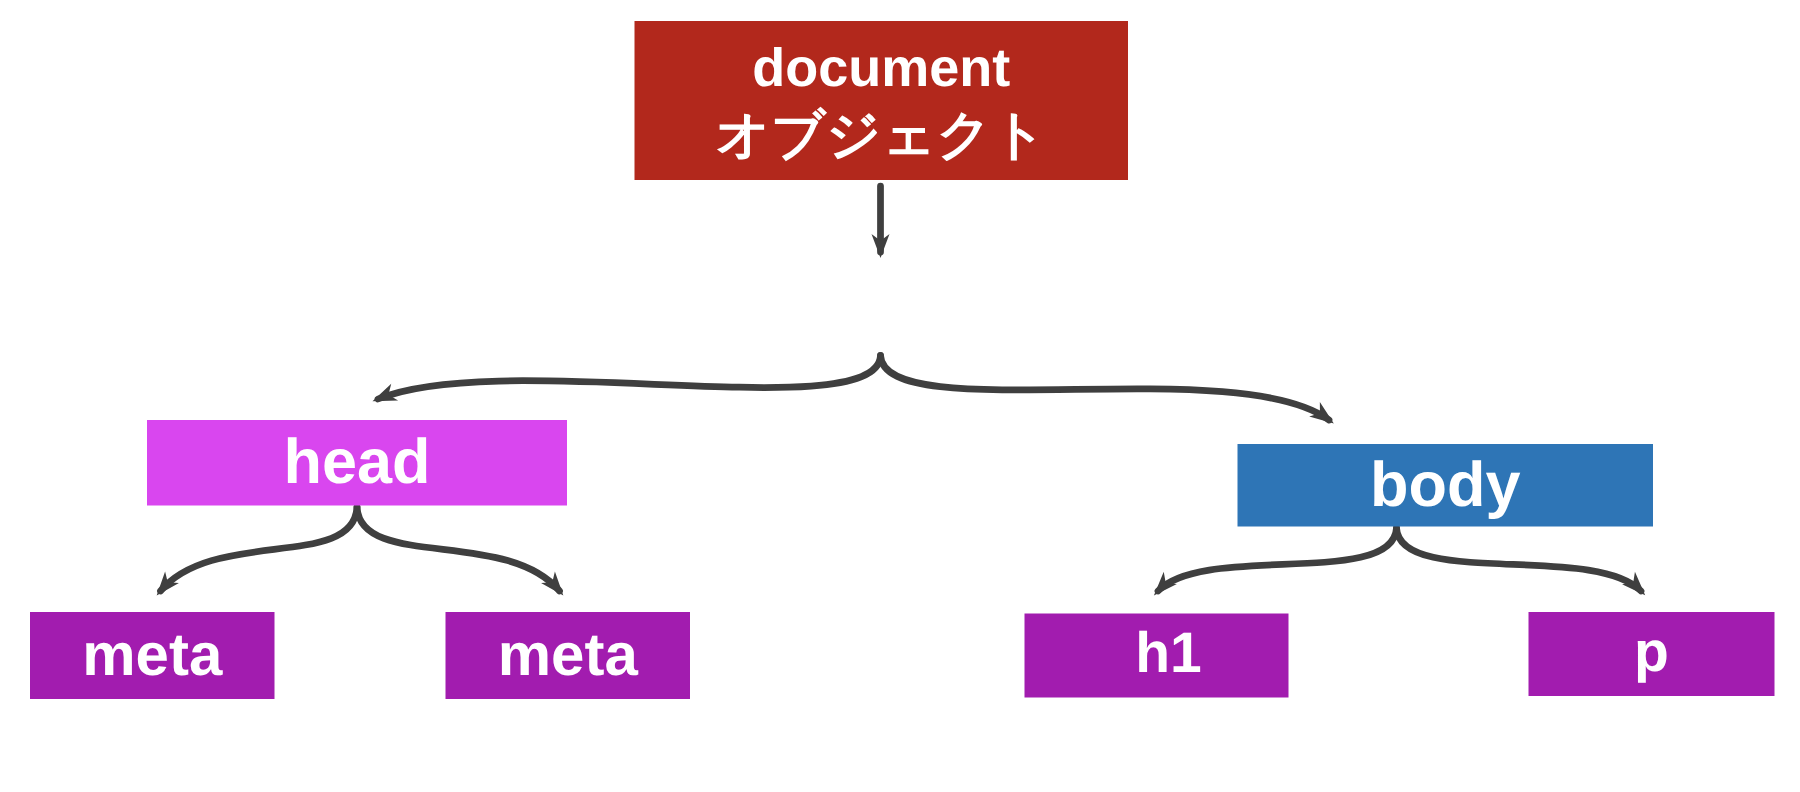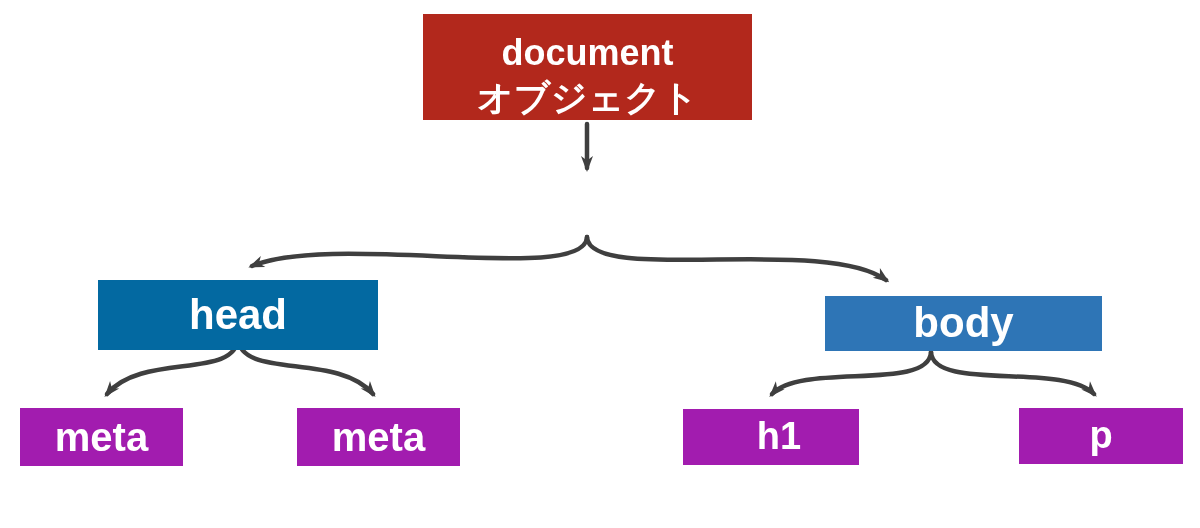--- a/index.html
+++ b/index.html
@@ -36,30 +36,29 @@
     font-weight: bold;
     text-align: center;
     line-height: 1.25;
     user-select: none;
   }
 
   .node-document {
     left: 423px; top: 14px; width: 329px; height: 106px;
     background: #B2281C;
     font-size: 36px;
-    justify-content: flex-end;
   }
   .node-html {
     left: 423px; top: 177px; width: 328px; height: 58px;
     background: #13265F;
     font-size: 40px;
   }
   .node-head {
-    left: 98px; top: 280px; width: 280px; height: 70px;
-    background: #0369a1;
+    left: 98px; top: 280px; width: 280px; height: 57px;
+    background: #d946ef;
     font-size: 42px;
   }
   .node-body {
     left: 825px; top: 296px; width: 277px; height: 55px;
     background: #2E75B6;
     font-size: 42px;
   }
   .node-leaf {
     background: #a21caf;
     font-size: 40px;

